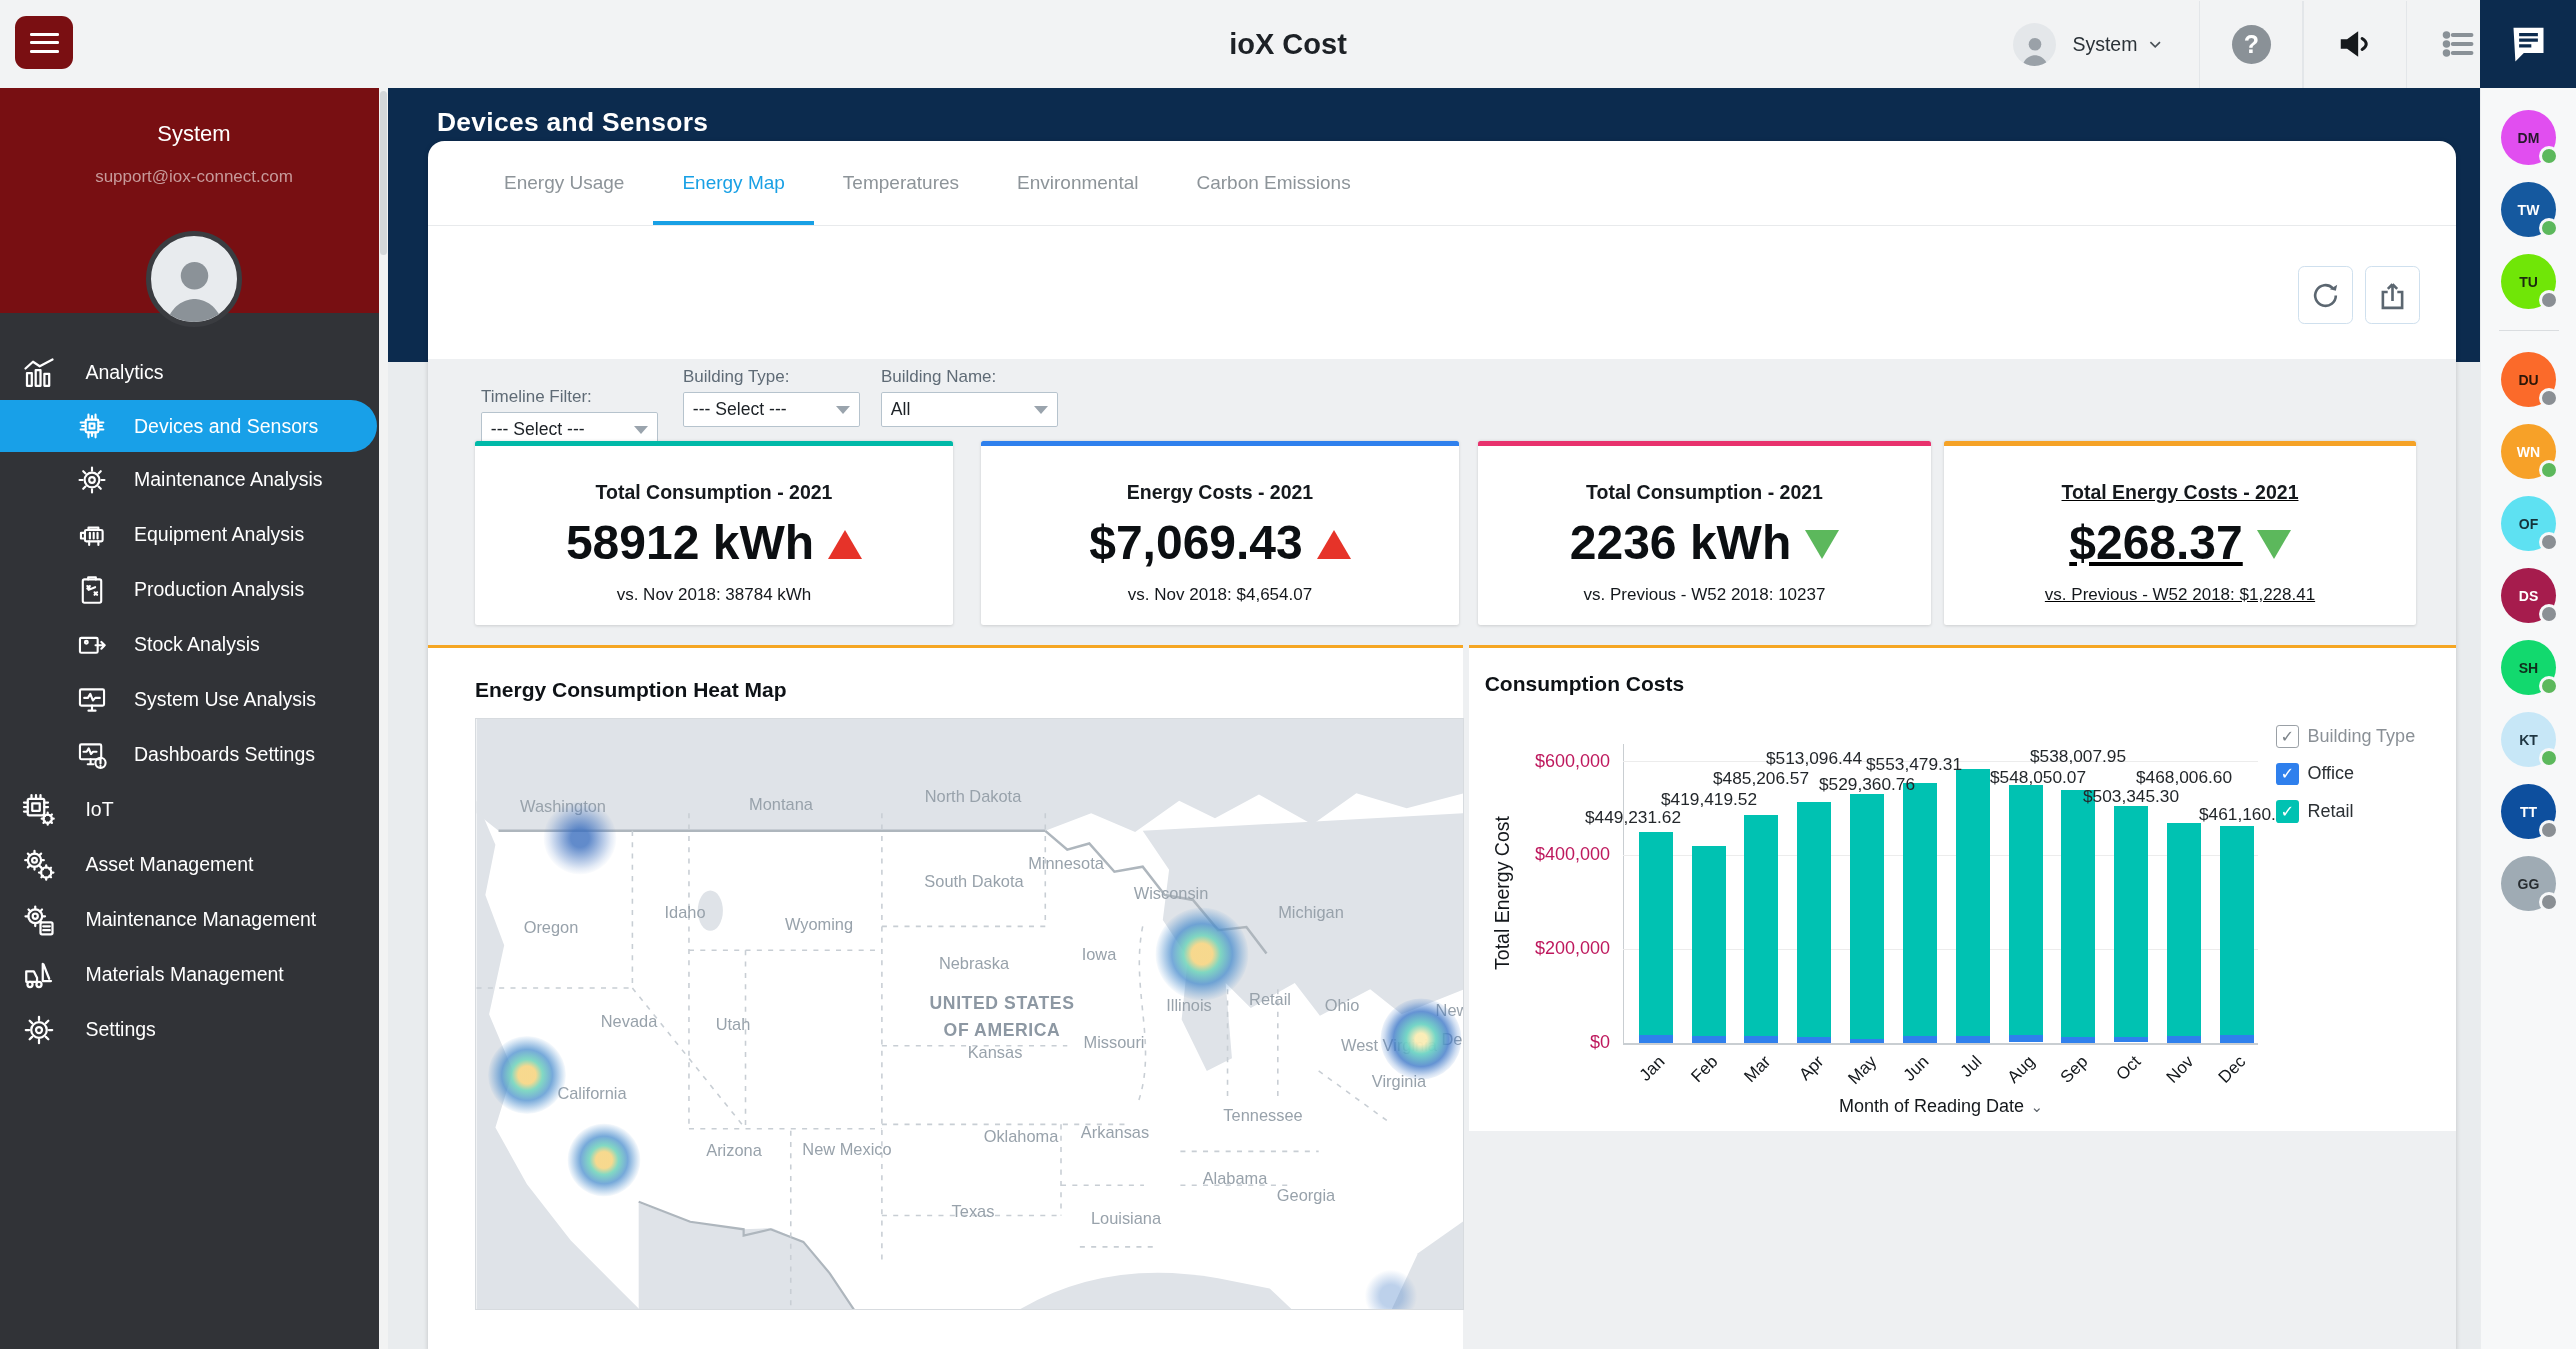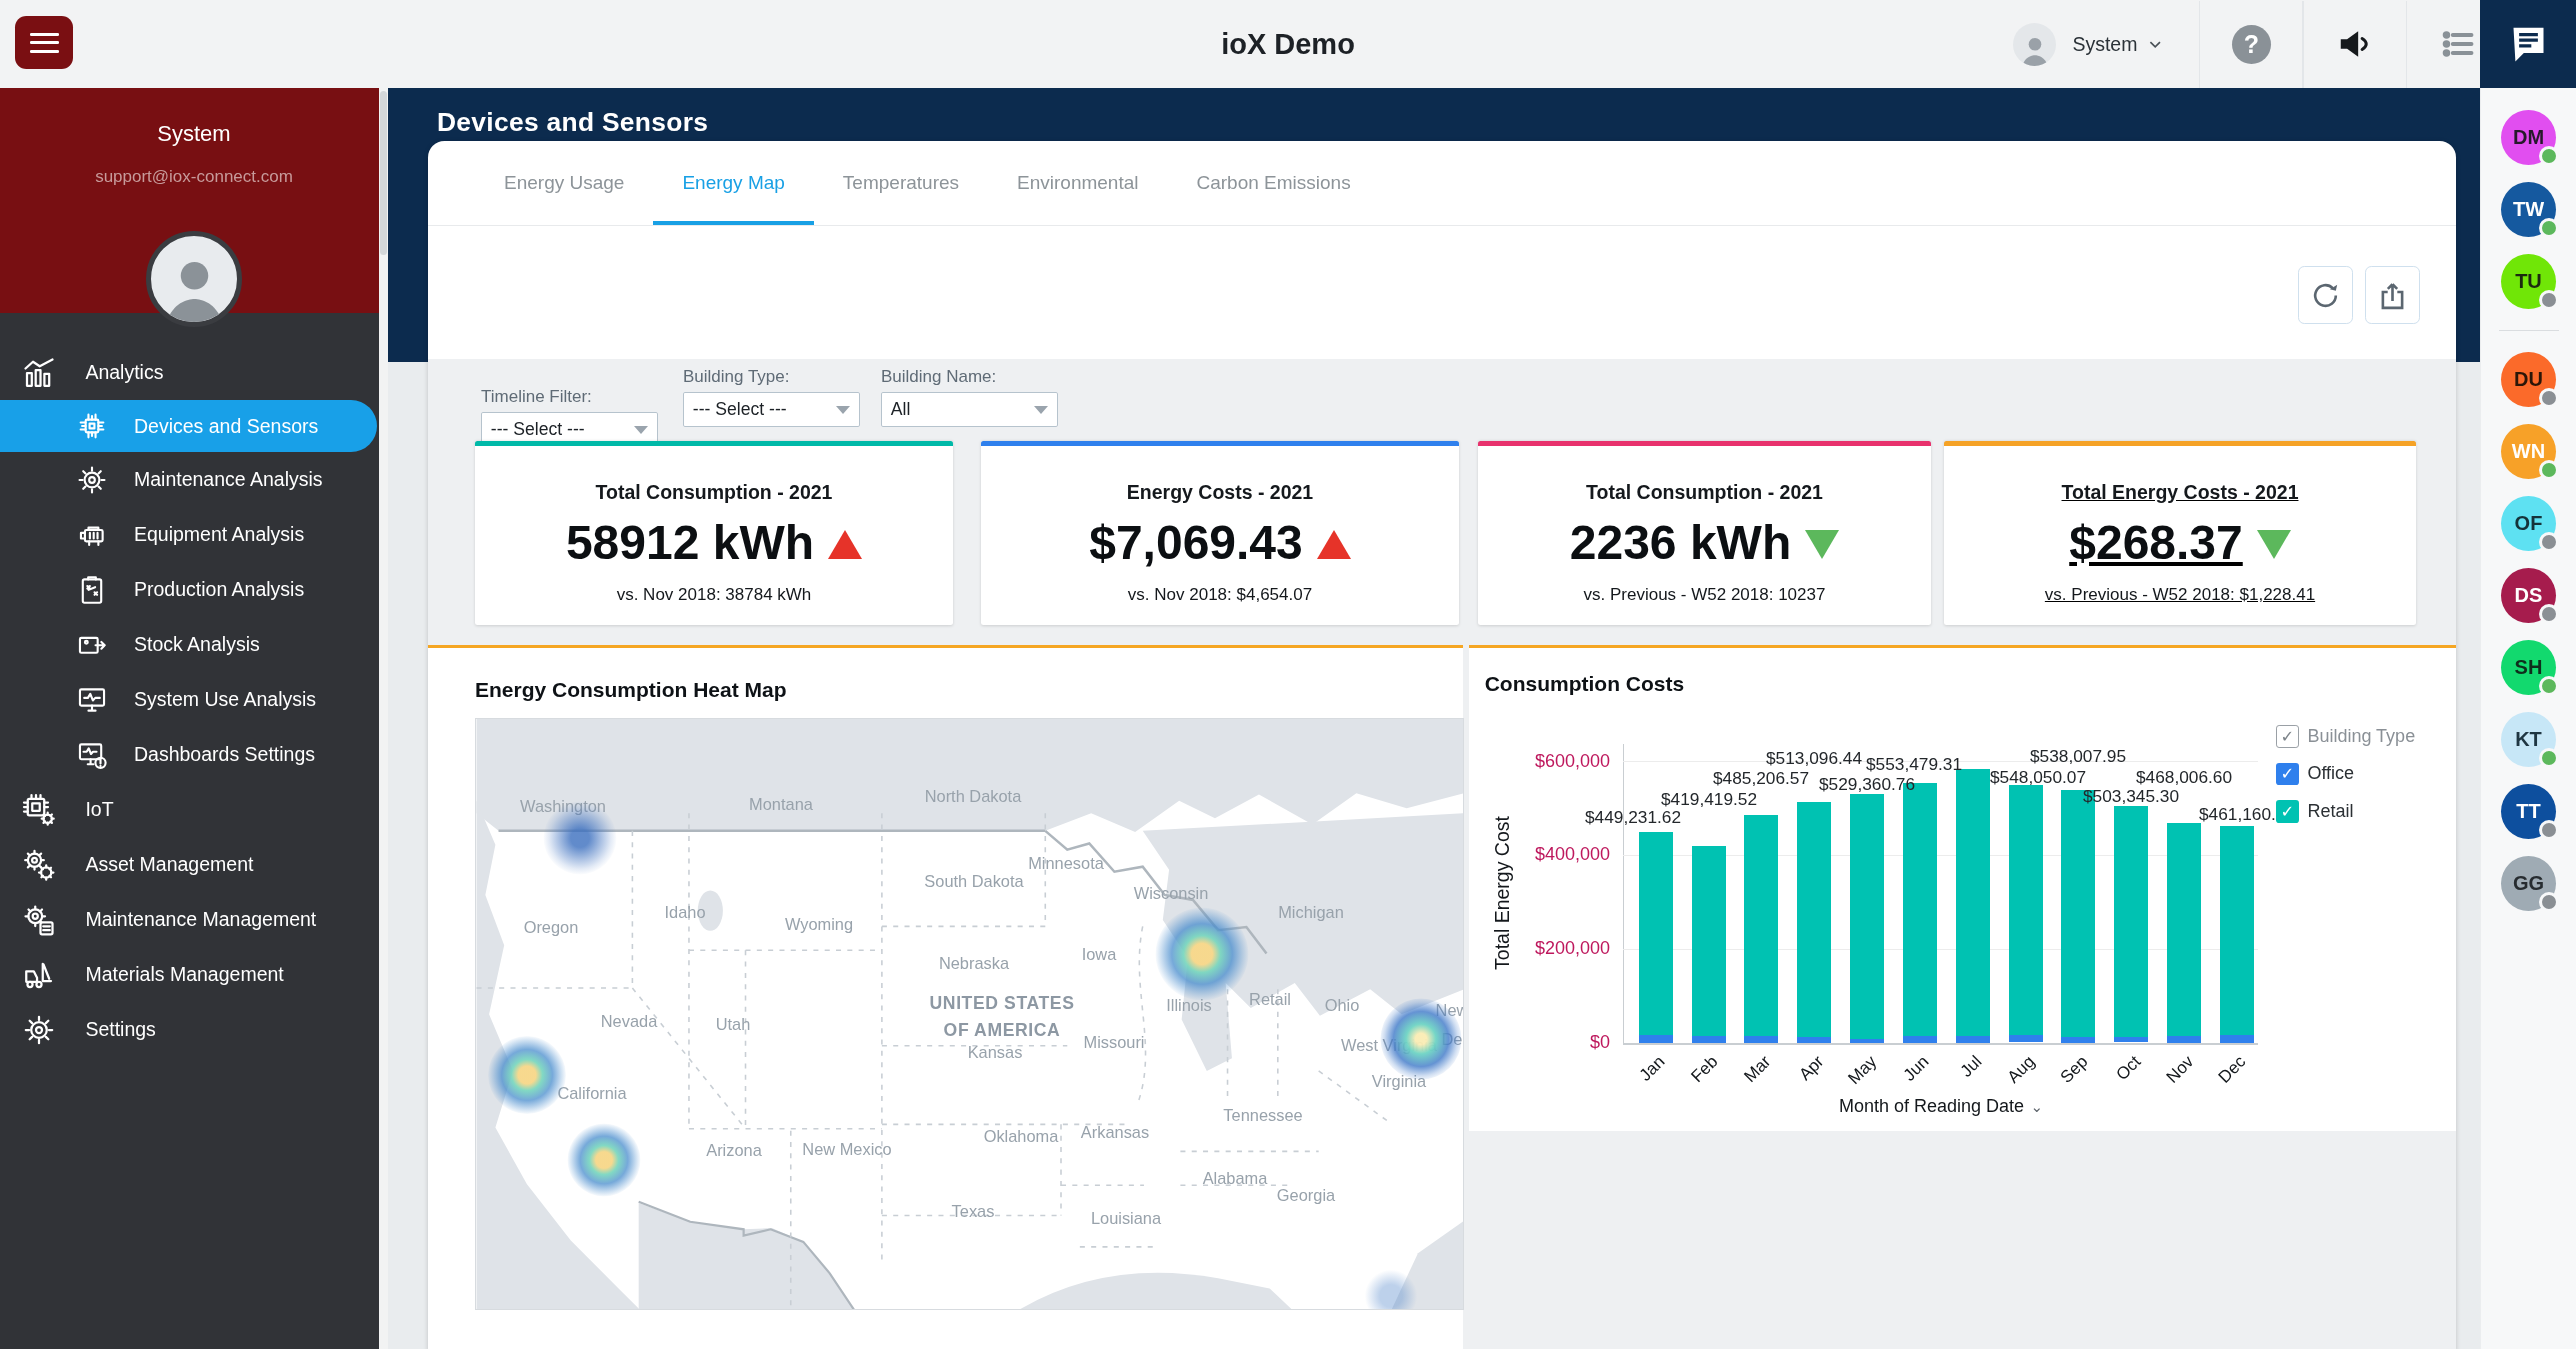--- a/index.html
+++ b/index.html
@@ -118,36 +118,36 @@
   .donut::after { content:""; position:absolute; left:79px; top:79px; width:94px; height:94px; border-radius:50%; background:#fff; }
   .pct { position:absolute; left:491px; top:153px; transform:translate(-50%,-50%); color:#fff; font-size:19.5px; font-weight:bold; z-index:3; }
   .callout { position:absolute; left:643px; top:104px; width:121px; height:33px; background:#fff; border:1.9px solid #00c2b2; border-radius:5px;
     display:flex; align-items:center; justify-content:center; font-size:19px; color:#16191c; z-index:3; }
   .connector { position:absolute; left:0; top:0; z-index:2; }
 
   
   .rail { position:absolute; right:0; top:88px; bottom:0; width:96px; background:#f7f8f9; border-left:0.6px solid #ebedef;
     display:flex; flex-direction:column; align-items:center; padding-top:22px; z-index:30; }
   .rav { width:55px; height:55px; border-radius:50%; position:relative; display:flex; align-items:center; justify-content:center;
-    font-size:20px; font-weight:bold; margin-bottom:17px; cursor:pointer; flex:none; }
+    font-size:14px; font-weight:bold; margin-bottom:17px; cursor:pointer; flex:none; }
   .rav .status { position:absolute; right:-2.5px; bottom:-1.3px; width:20px; height:20px; border-radius:50%; border:3.1px solid #f7f8f9; }
   .rav .status.online { background:#5cb85c; }
   .rav .status.away { background:#8a8f94; }
   .rail-divider { width:60px; height:1.3px; background:#dadde0; margin:3.8px 0 21px 0; flex:none; }
 </style>
 </head>
 <body>
 
 <header class="topbar">
   <div class="hamburger">
     <span></span>
       <span></span>
       <span></span>
   </div>
-  <div class="app-title">ioX Demo</div>
+  <div class="app-title">ioX Cost</div>
   <div class="top-right">
     <div class="hdr-user">
       <span class="hdr-avatar">
         <svg viewBox="0 0 24 24" width="36" height="36">
             <circle cx="12" cy="9.5" r="4.2" fill="#9aa1a8"></circle>
             <path d="M3.5 24c1.6-6 6.4-7.2 8.5-7.2s6.9 1.2 8.5 7.2z" fill="#9aa1a8"></path>
           </svg>
       </span>
       <span class="hdr-user-label">System</span>
       <svg width="16.4" height="16.4" viewBox="0 0 24 24" fill="none" stroke="#4a5157" stroke-width="2.4">

